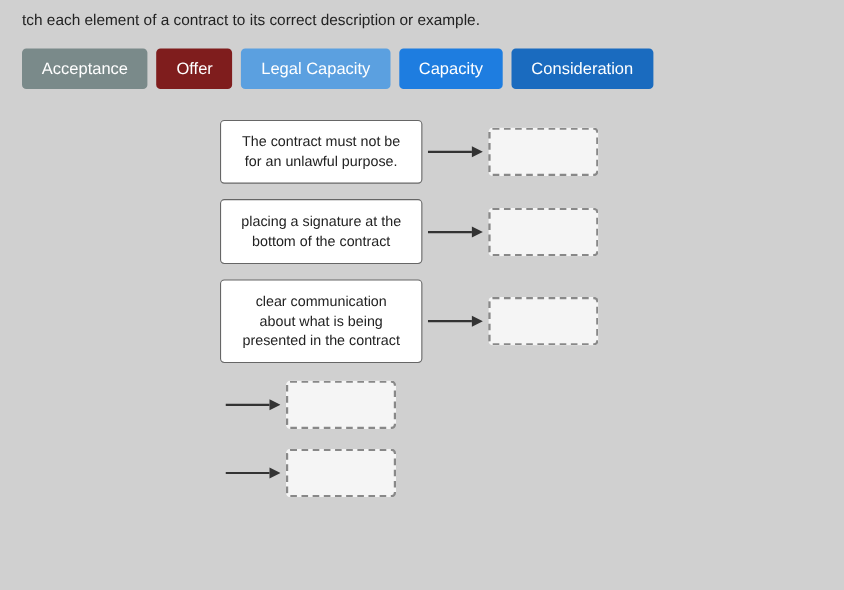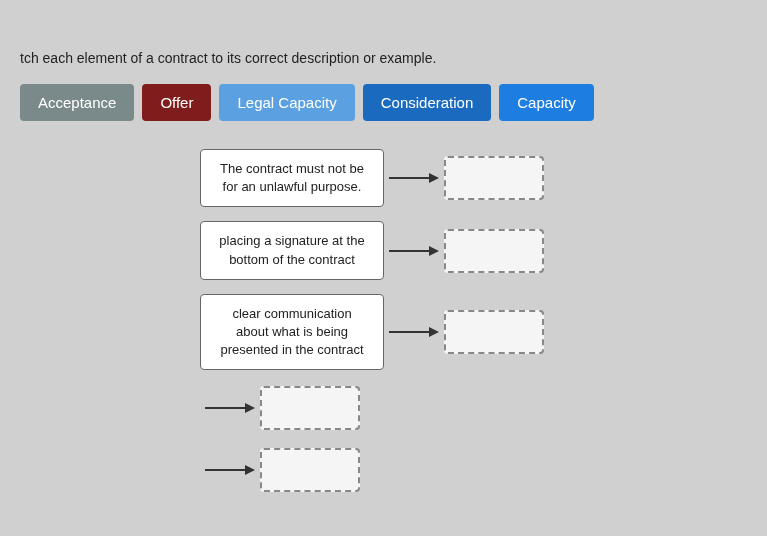--- a/index.html
+++ b/index.html
@@ -12,21 +12,20 @@
     }
     .page {
       background: #d0d0d0;
       padding: 10px 20px;
       min-height: 536px;
     }
     .instruction {
       font-size: 14px;
       color: #222;
       margin-bottom: 18px;
-      margin-top: 40px;
     }
     .tags-row {
       display: flex;
       flex-direction: row;
       gap: 8px;
       margin-bottom: 28px;
       align-items: flex-start;
     }
     .tag {
       padding: 10px 18px;
@@ -101,22 +100,22 @@
 </head>
 <body>
 
 <div class="page">
   <div class="instruction">tch each element of a contract to its correct description or example.</div>
 
   <div class="tags-row">
     <div class="tag tag-gray">Acceptance</div>
     <div class="tag tag-blue">Offer</div>
     <div class="tag tag-light-blue">Legal Capacity</div>
+    <div class="tag tag-bright-blue">Capacity</div>
     <div class="tag tag-blue2">Consideration</div>
-    <div class="tag tag-bright-blue">Capacity</div>
   </div>
 
   <div class="content-area">
     <div class="rows-area">
 
       <div class="arrow-target-row">
         <div class="box">The contract must not be for an unlawful purpose.</div>
         <div class="arrow">
           <svg viewBox="0 0 50 20" xmlns="http://www.w3.org/2000/svg">
             <line x1="0" y1="10" x2="40" y2="10" stroke="#333" stroke-width="2"></line>

